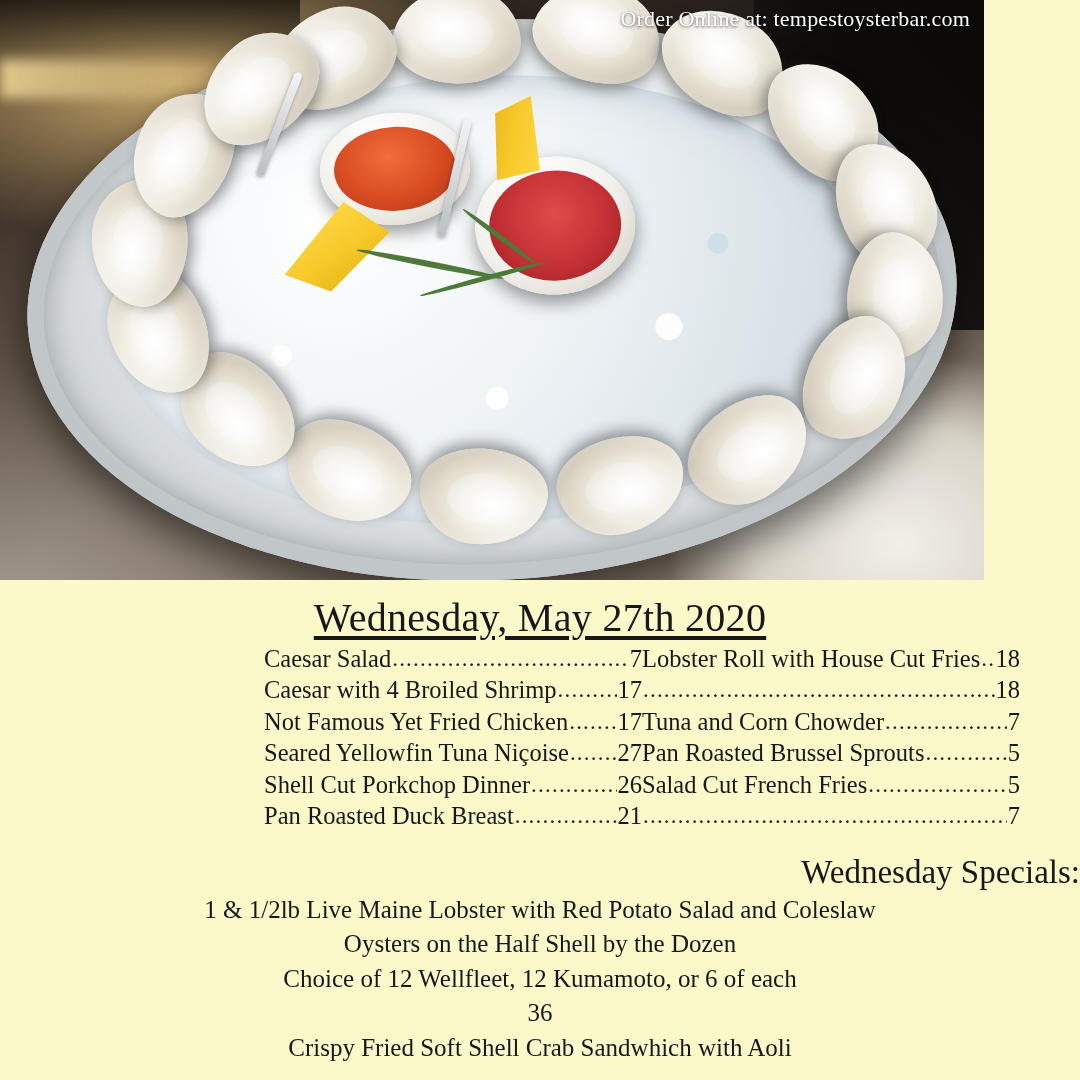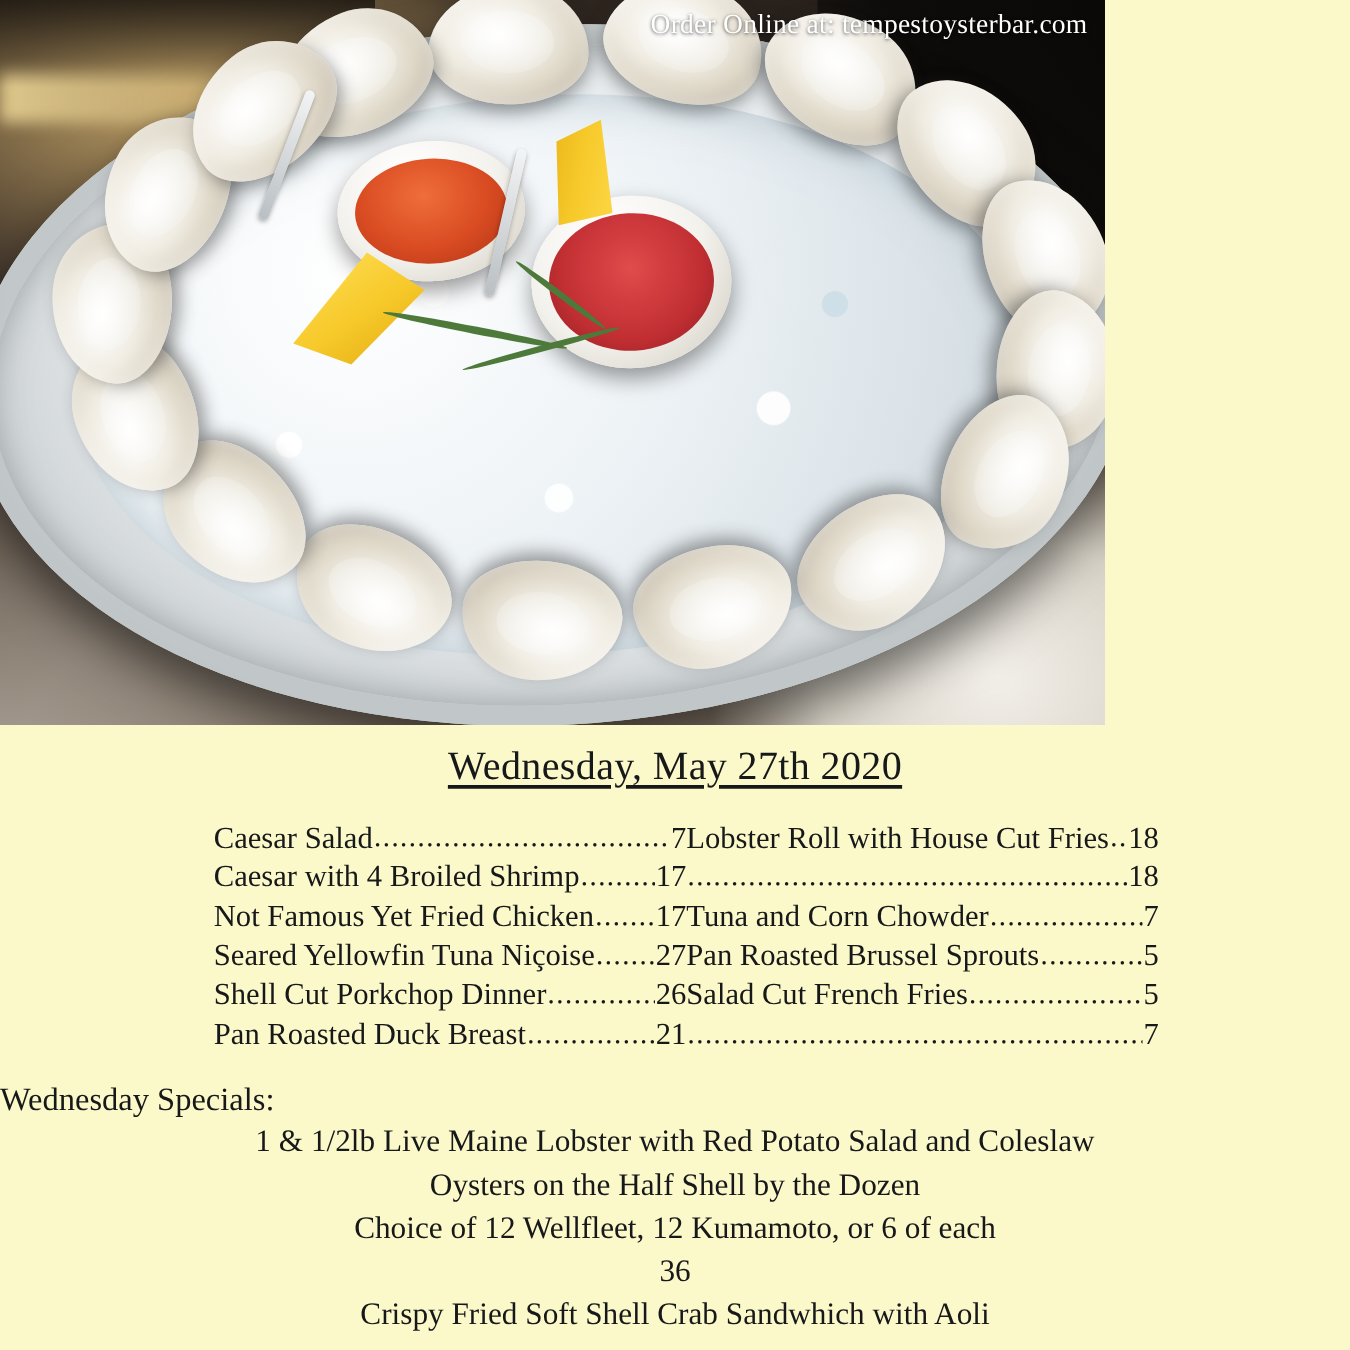--- a/index.html
+++ b/index.html
@@ -16,21 +16,21 @@
   .page {
     position: relative;
     width: 1080px;
     height: 1080px;
     background: #fbf8c9;
   }
 
   
   .photo {
     position: relative;
-    width: 884px;
+    width: 984px;
     height: 580px;
     overflow: hidden;
     background: #0d0b09;
   }
   .photo .bg-blur {
     position: absolute;
     inset: 0;
     background:
       radial-gradient(ellipse 60% 45% at 18% 14%, #c9a86b 0%, rgba(201,168,107,0) 62%),
       radial-gradient(ellipse 40% 35% at 86% 10%, #1b1714 0%, rgba(27,23,20,0) 70%),
@@ -178,30 +178,30 @@
     position: relative;
     width: 1080px;
     height: 500px;
     background: #fbf8c9;
     color: #17181a;
     padding-top: 6px;
     box-sizing: border-box;
   }
   .menu-date {
     text-align: center;
-    font-size: 32px;
+    font-size: 40px;
     font-weight: 400;
-    margin: 8px 0 24px 0;
+    margin: 8px 0 2px 0;
     text-decoration: underline;
     text-underline-offset: 5px;
     letter-spacing: 0.3px;
   }
   .columns {
     display: flex;
-    justify-content: center;
+    justify-content: flex-end;
     padding: 0 60px 0 66px;
     box-sizing: border-box;
     margin-left: 12px;
   }
   .col {
     width: 378px;
   }
   .item {
     display: flex;
     align-items: baseline;
@@ -214,22 +214,22 @@
     flex: 1 1 auto;
     overflow: hidden;
     margin: 0 1px;
     letter-spacing: 1.2px;
     font-size: 23px;
     transform: translateY(-1px);
   }
   .item .pr { flex: 0 0 auto; }
 
   .specials-title {
-    text-align: left;
-    font-size: 26px;
+    text-align: right;
+    font-size: 33px;
     margin: 22px 0 2px 0;
     font-weight: 400;
   }
   .special-line {
     text-align: center;
     font-size: 25px;
     line-height: 1.38;
   }
   .special-price {
     text-align: center;

